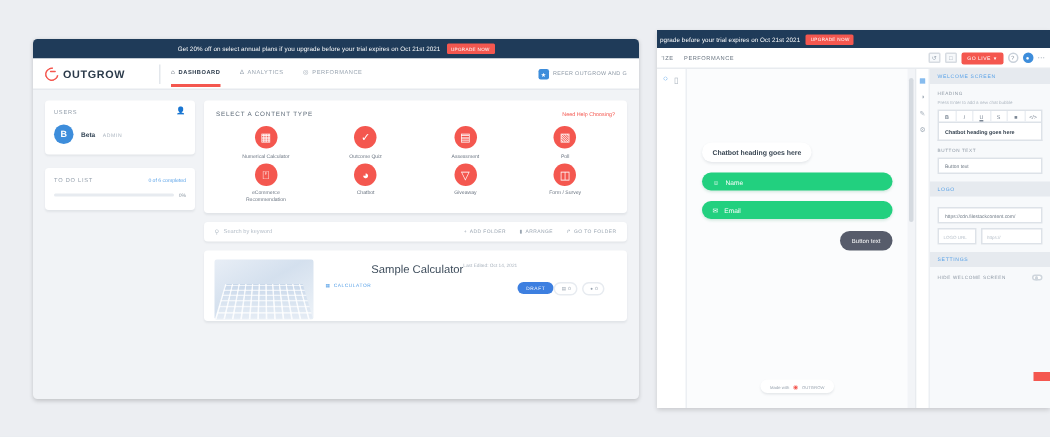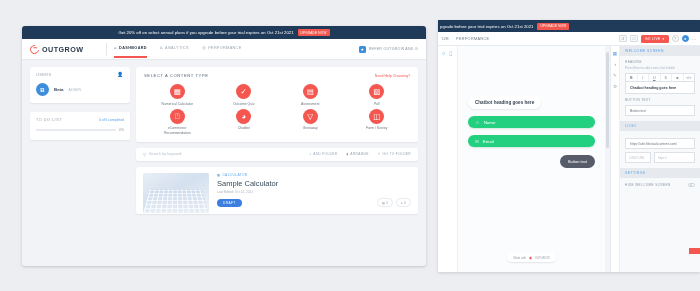--- a/index.html
+++ b/index.html
@@ -111,21 +111,21 @@
     background: linear-gradient(150deg,#e8eef6 0%, #d4e0ee 45%, #eef3f8 100%);
     position: relative; overflow: hidden; }
   .thumb::before {
     content: ""; position: absolute; left: 4px; bottom: 0; width: 58px; height: 26px;
     background:
       repeating-linear-gradient(90deg, rgba(255,255,255,.85) 0 1px, transparent 1px 5px),
       repeating-linear-gradient(0deg, rgba(255,255,255,.7) 0 1px, transparent 1px 4px),
       linear-gradient(180deg,#c9d8ea,#e6edf5);
     transform: perspective(40px) rotateX(22deg);
   }
-  .meta { flex: 1; display: flex; flex-direction: column; }
+  .meta { flex: 1; display: flex; flex-direction: row; }
   .badge-cat { display: flex; align-items: center; gap: 2px; font-size: 3.2px; color: #5ba3e8; letter-spacing: .4px; }
   .item-title { font-size: 7.5px; color: #3c4b5a; margin-top: 2.5px; }
   .item-sub { font-size: 3.2px; color: #a8b2bd; margin-top: 2px; }
   .meta-bottom { display: flex; align-items: center; justify-content: space-between; margin-top: 4px; }
   .draft { background: #3d7fe0; color: #fff; font-size: 3.2px; letter-spacing: .4px;
     padding: 2px 6px; border-radius: 6px; }
   .stats { display: flex; gap: 3px; }
   .stat { display: flex; align-items: center; gap: 1.5px; border: 1px solid #e7ebf0;
     border-radius: 5px; padding: 1.5px 4px; font-size: 3px; color: #97a2ae; }
 

